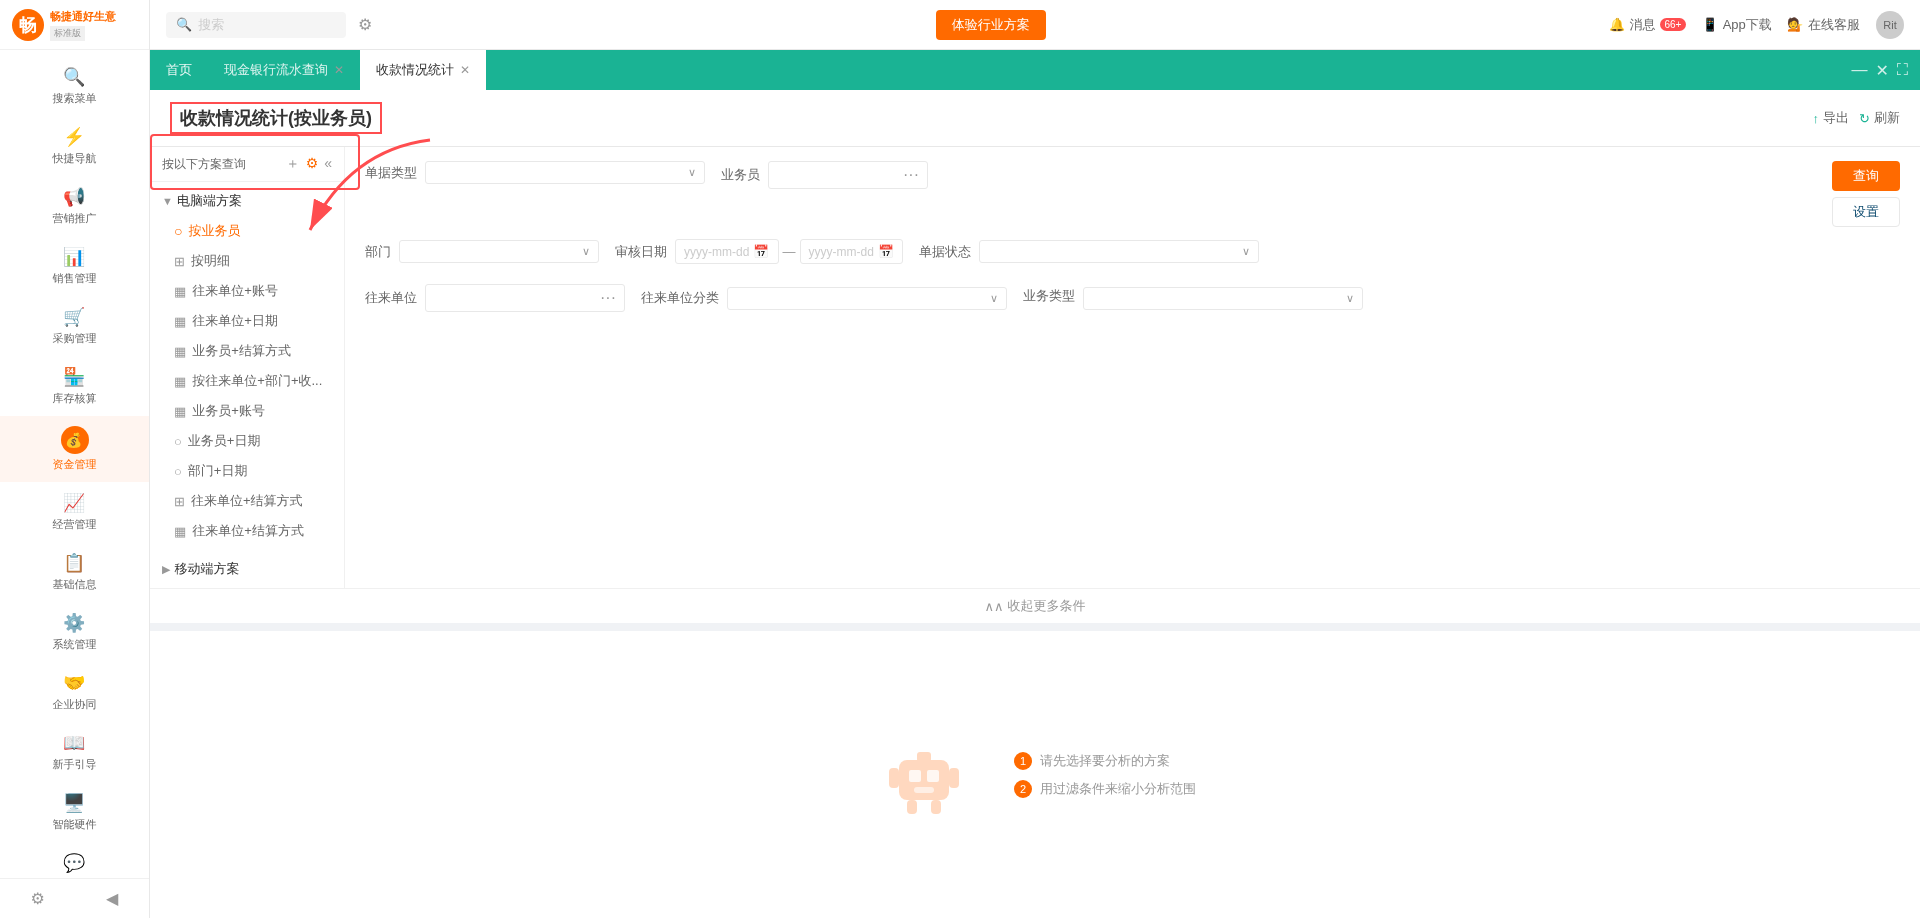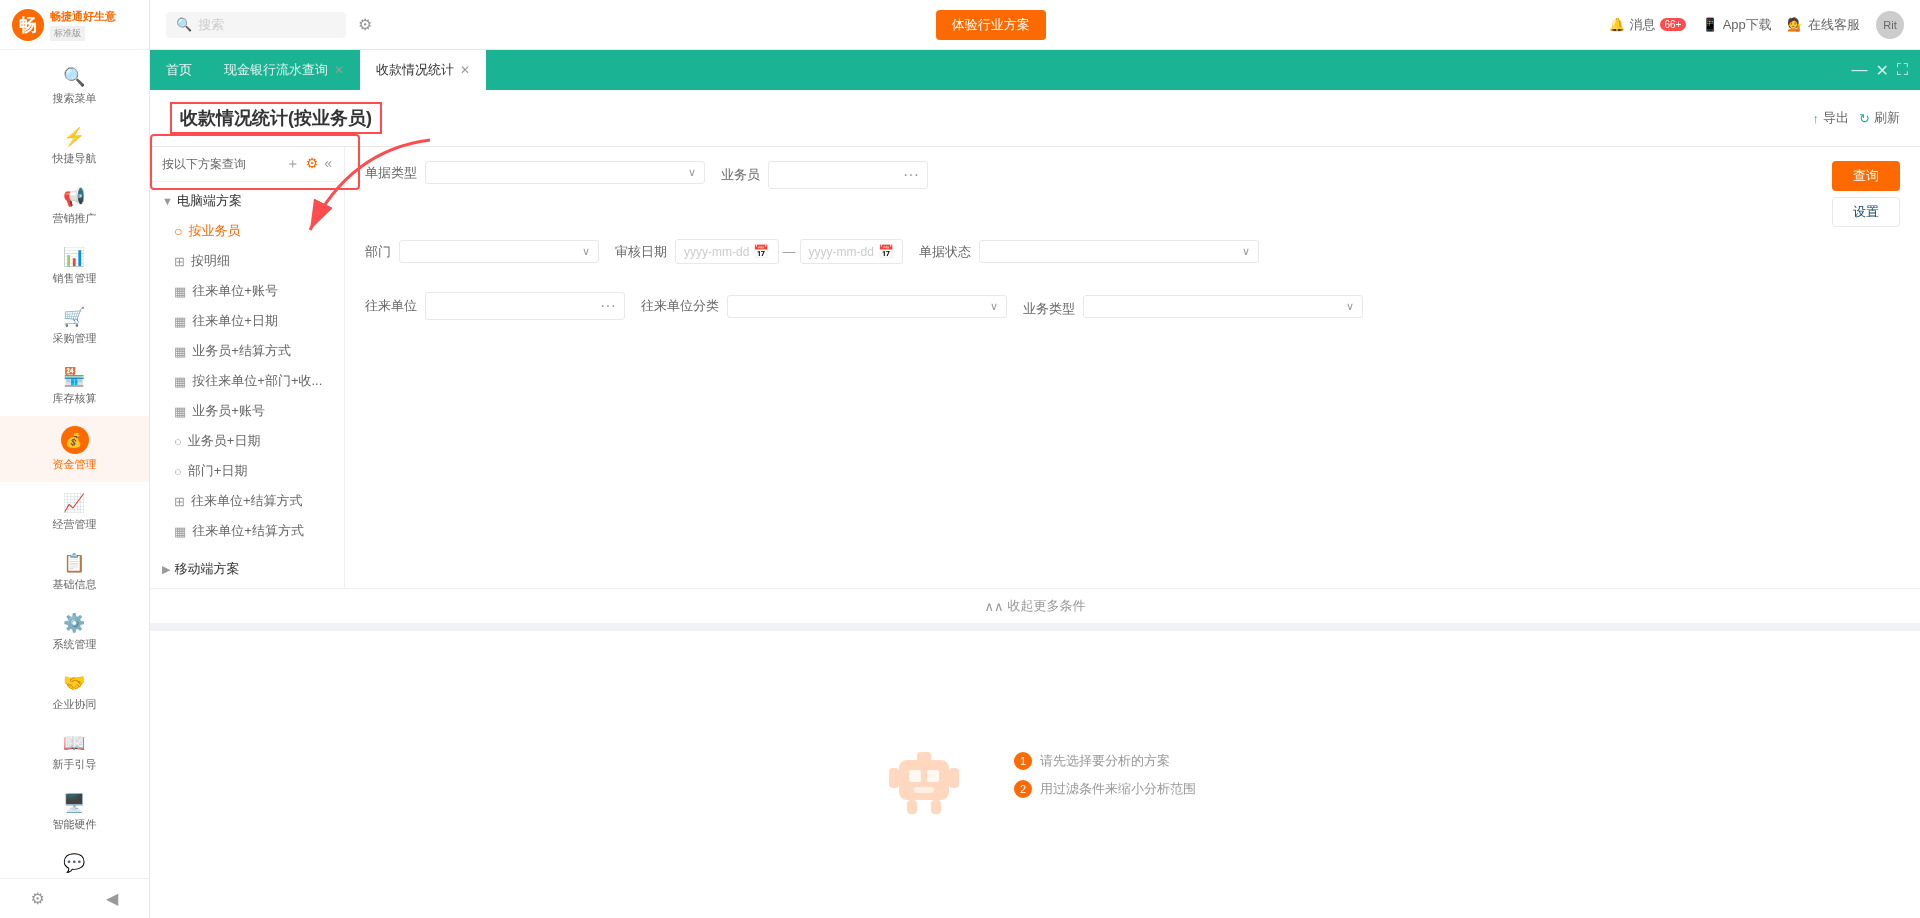--- a/index.html
+++ b/index.html
@@ -309,21 +309,21 @@
               <span class="placeholder"></span>
               <span class="more-btn">···</span>
             </div>
           </div>
           <div style="display:flex;flex-direction:column;gap:6px;margin-left:auto;">
             <button class="query-btn">查询</button>
             <button class="settings-btn">设置</button>
           </div>
         </div>
 
-        <div style="display:flex;align-items:center;gap:16px;margin-bottom:28px;">
+        <div style="display:flex;align-items:center;gap:16px;margin-bottom:20px;">
           <div style="display:flex;align-items:center;gap:8px;">
             <span style="color:#666;white-space:nowrap;">部门</span>
             <div class="filter-select" style="min-width:200px;">
               <span class="placeholder"></span>
               <span class="chevron">∨</span>
             </div>
           </div>
           <div style="display:flex;align-items:center;gap:8px;">
             <span style="color:#666;white-space:nowrap;">审核日期</span>
             <div style="display:flex;align-items:center;gap:4px;">
@@ -355,21 +355,21 @@
               <span class="more-btn">···</span>
             </div>
           </div>
           <div style="display:flex;align-items:center;gap:8px;">
             <span style="color:#666;white-space:nowrap;">往来单位分类</span>
             <div class="filter-select filter-select-wide">
               <span class="placeholder"></span>
               <span class="chevron">∨</span>
             </div>
           </div>
-          <div style="display:flex;align-items:flex-end;gap:8px;">
+          <div style="display:flex;align-items:flex-start;gap:8px;">
             <span style="color:#666;white-space:nowrap;">业务类型</span>
             <div class="filter-select filter-select-wide">
               <span class="placeholder"></span>
               <span class="chevron">∨</span>
             </div>
           </div>
         </div>
       </div>
     </div>
 

